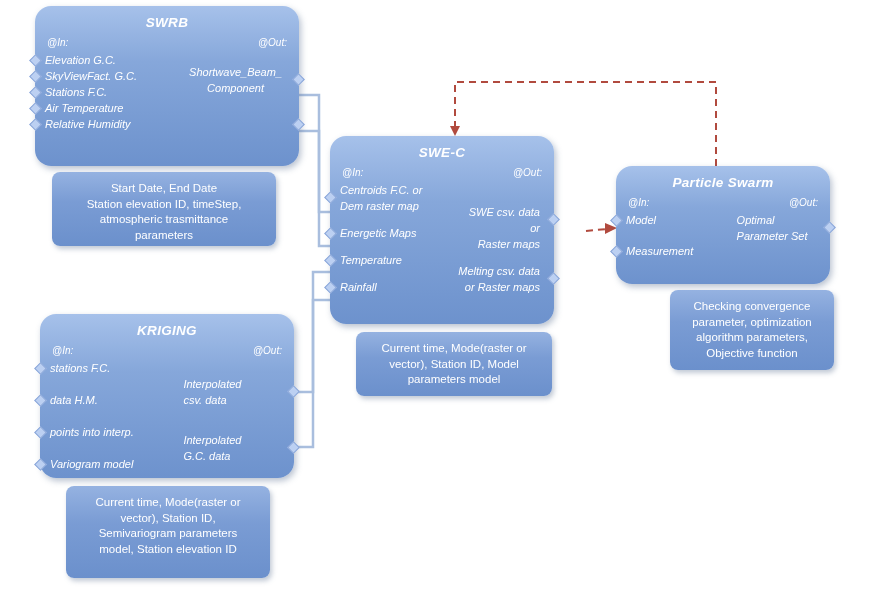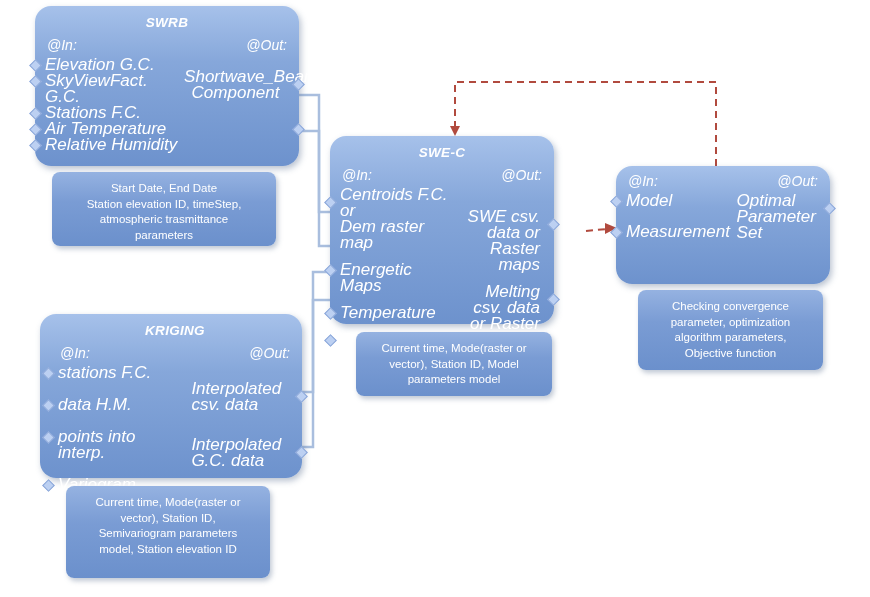--- a/index.html
+++ b/index.html
@@ -31,27 +31,27 @@
     text-align: center;
     font-weight: bold;
     font-size: 13.5px;
     padding-top: 9px;
     letter-spacing: 0.3px;
   }
   .io-head {
     display: flex;
     justify-content: space-between;
     padding: 7px 12px 4px 12px;
-    font-size: 14px;
+    font-size: 10px;
   }
   .io-cols {
     display: flex;
     justify-content: space-between;
     padding: 0 10px;
-    font-size: 17px;
+    font-size: 11px;
   }
   .col { position: relative; }
   .col.in  { width: 55%; }
   .col.out { width: 43%; }
   .io-item { position: relative; line-height: 16px; white-space: pre-line; }
   .marker {
     position: absolute;
     width: 7px; height: 7px;
     background: #bcd0f2;
     border: 1px solid #8aa6d8;
@@ -89,26 +89,26 @@
     line-height: 15.5px;
     text-align: center;
     white-space: pre-line;
     padding: 9px 14px;
     box-sizing: border-box;
   }
 
   
   .swrb        { left: 35px;  top: 6px;   width: 264px; height: 160px; }
   .note-swrb   { left: 52px;  top: 172px; width: 224px; height: 74px; }
-  .kriging     { left: 40px;  top: 314px; width: 254px; height: 164px; padding-left: 8px; }
+  .kriging     { left: 40px;  top: 314px; width: 254px; height: 164px; }
   .note-kriging{ left: 66px;  top: 486px; width: 204px; height: 92px; }
   .swec        { left: 330px; top: 136px; width: 224px; height: 188px; }
   .note-swec   { left: 356px; top: 332px; width: 196px; height: 64px; }
   .particle    { left: 616px; top: 166px; width: 214px; height: 118px; }
-  .note-particle{ left: 638px; top: 290px; width: 185px; height: 80px; }
+  .note-particle{ left: 670px; top: 290px; width: 164px; height: 80px; }
 </style>
 </head>
 <body>
 
 <div class="canvas">
 
   <svg class="connectors" width="870" height="597" viewBox="0 0 870 597">
     <path class="conn-blue" d="M299,95 L319,95 L319,212 L330,212"></path>
     <path class="conn-blue" d="M299,131 L319,131 L319,246 L330,246"></path>
     <path class="conn-blue" d="M294,392 L313,392 L313,272 L330,272"></path>
@@ -193,20 +193,21 @@
         <div class="io-item ml"><span class="marker"></span><span>Melting csv. data
 or Raster maps</span></div>
       </div>
     </div>
   </div>
   <div class="note note-swec">Current time, Mode(raster or
 vector), Station ID, Model
 parameters model</div>
 
   <div class="node particle">
+    <div class="node-title">Particle Swarm</div>
     <div class="io-head">
       <span>@In:</span>
       <span>@Out:</span>
     </div>
     <div class="io-cols">
       <div class="col in">
         <div class="io-item"><span class="marker"></span><span>Model</span></div>
         <div class="io-item"><span class="marker"></span><span>Measurement</span></div>
       </div>
       <div class="col out">

